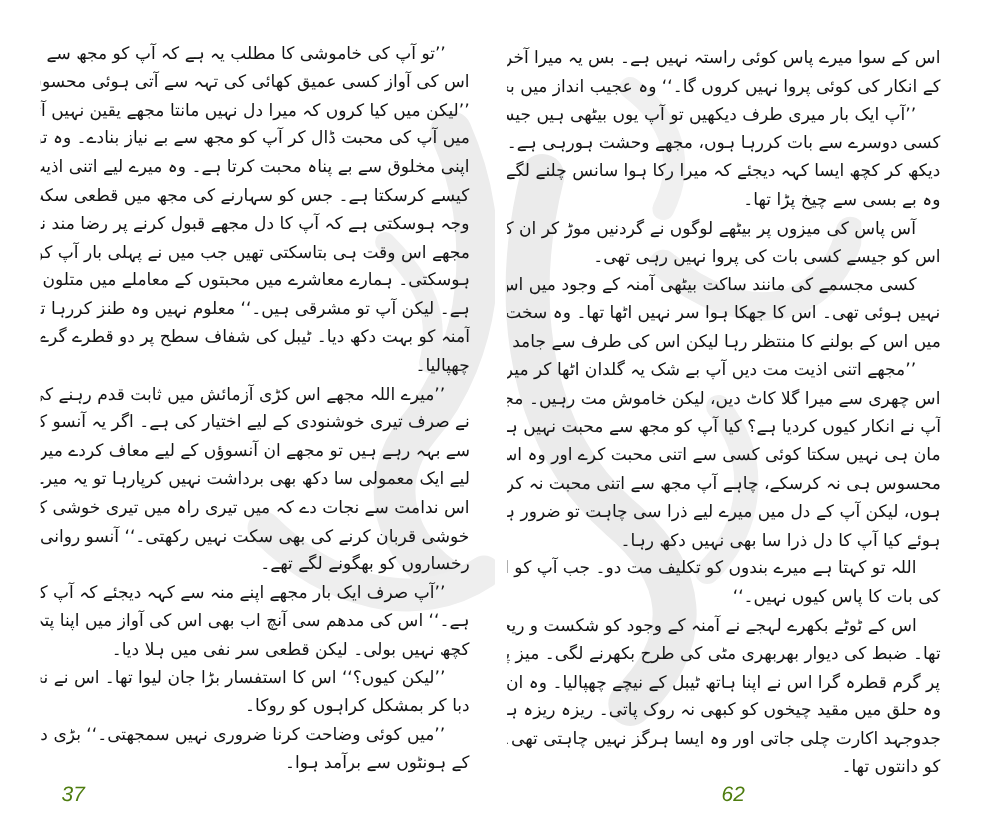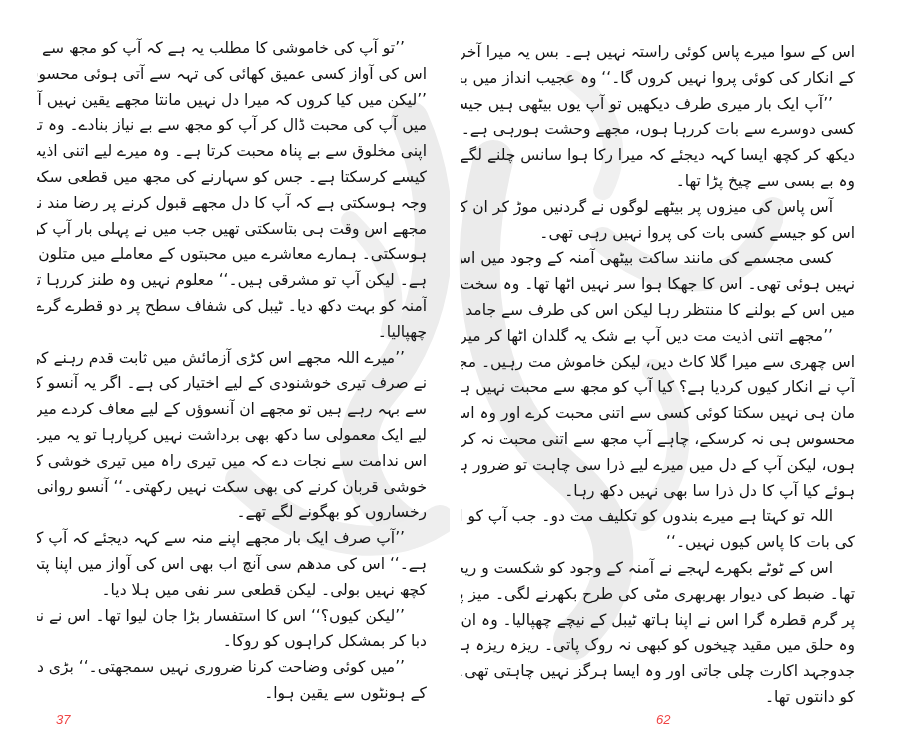--- a/index.html
+++ b/index.html
@@ -13,21 +13,21 @@
     .text-block { position: absolute; direction: rtl; }
     .page.left .text-block { left: 37px; width: 390px; top: 36px; }
     .page.right .text-block { left: 8px; width: 394px; top: 40px; }
     .line {
       display: block; height: 25.8px; line-height: 25.8px; font-size: 15.5px;
       white-space: nowrap; overflow: hidden; text-align: justify; text-align-last: justify;
       font-family: "DejaVu Sans", sans-serif; letter-spacing: 0;
     }
     .line.short { text-align-last: right; }
     .line.indent { padding-right: 22px; }
-    .page-number { position: absolute; top: 712px; font-family: "Liberation Sans", sans-serif; font-style: italic; font-size: 13px; color: #ef4444; }
+    .page-number { position: absolute; top: 712px; font-family: "Liberation Sans", sans-serif; font-style: italic; font-size: 19px; color: #4d7c0f; }
     .page.left .page-number { left: 56px; }
     .page.right .page-number { left: 203px; }
   </style>
 </head>
 <body>
 
 <div class="spread">
 
   <div class="watermark" style="left:150px; top:60px; width:300px; height:600px;">
     <svg viewBox="0 0 300 600">
@@ -66,21 +66,21 @@
         <span class="line">لیے ایک معمولی سا دکھ بھی برداشت نہیں کرپارہا تو یہ میرے ایمان کی کمزوری ہے مجھے</span>
         <span class="line">اس ندامت سے نجات دے کہ میں تیری راہ میں تیری خوشی کے لیے اپنی ایک ادنیٰ سی</span>
         <span class="line">خوشی قربان کرنے کی بھی سکت نہیں رکھتی۔‘‘ آنسو روانی سے بہتے ہوئے اس کے</span>
         <span class="line short">رخساروں کو بھگونے لگے تھے۔</span>
         <span class="line indent">’’آپ صرف ایک بار مجھے اپنے منہ سے کہہ دیجئے کہ آپ کو مجھ سے محبت نہیں</span>
         <span class="line">ہے۔‘‘ اس کی مدھم سی آنچ اب بھی اس کی آواز میں اپنا پتہ دے رہی تھی۔ وہ منہ سے</span>
         <span class="line short">کچھ نہیں بولی۔ لیکن قطعی سر نفی میں ہلا دیا۔</span>
         <span class="line indent">’’لیکن کیوں؟‘‘ اس کا استفسار بڑا جان لیوا تھا۔ اس نے نچلا ہونٹ دانتوں تلے</span>
         <span class="line short">دبا کر بمشکل کراہوں کو روکا۔</span>
         <span class="line indent">’’میں کوئی وضاحت کرنا ضروری نہیں سمجھتی۔‘‘ بڑی دقتوں سے لرزتا کانپتا جملہ اس</span>
-        <span class="line short">کے ہونٹوں سے یقین ہوا۔</span>
+        <span class="line short">کے ہونٹوں سے برآمد ہوا۔</span>
       </div>
     <div class="page-number">37</div>
   </section>
 
   <section class="page right">
     <div class="text-block" id="right-text">
         <span class="line">اس کے سوا میرے پاس کوئی راستہ نہیں ہے۔ بس یہ میرا آخری فیصلہ ہے اور میں آپ</span>
         <span class="line short">کے انکار کی کوئی پروا نہیں کروں گا۔‘‘ وہ عجیب انداز میں بچوں سے ہٹیلے پن سے بولا۔</span>
         <span class="line indent">’’آپ ایک بار میری طرف دیکھیں تو آپ یوں بیٹھی ہیں جیسے میں آپ سے نہیں</span>
         <span class="line">کسی دوسرے سے بات کررہا ہوں، مجھے وحشت ہورہی ہے۔ خدا کے لیے میری طرف</span>

